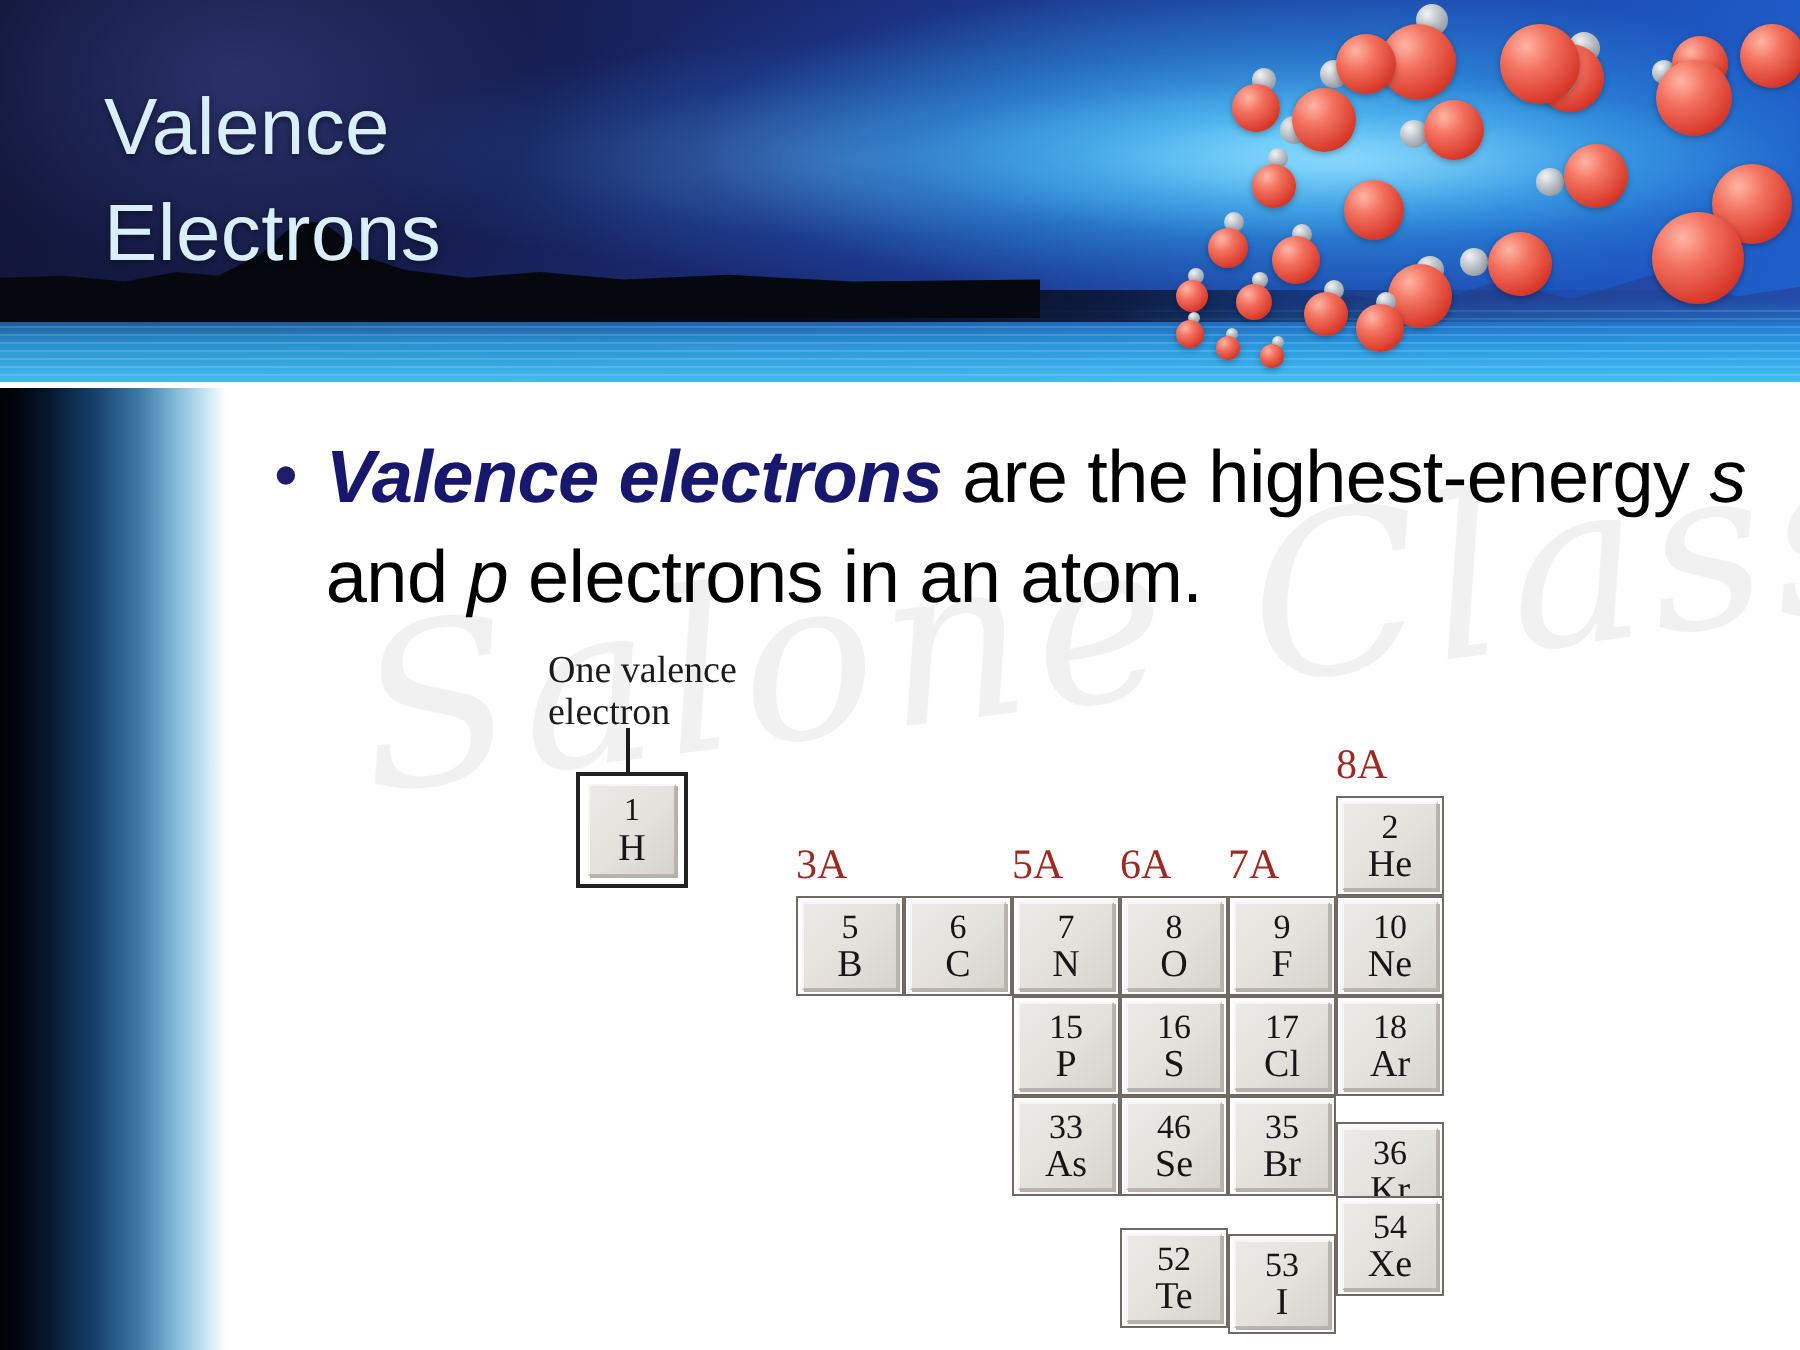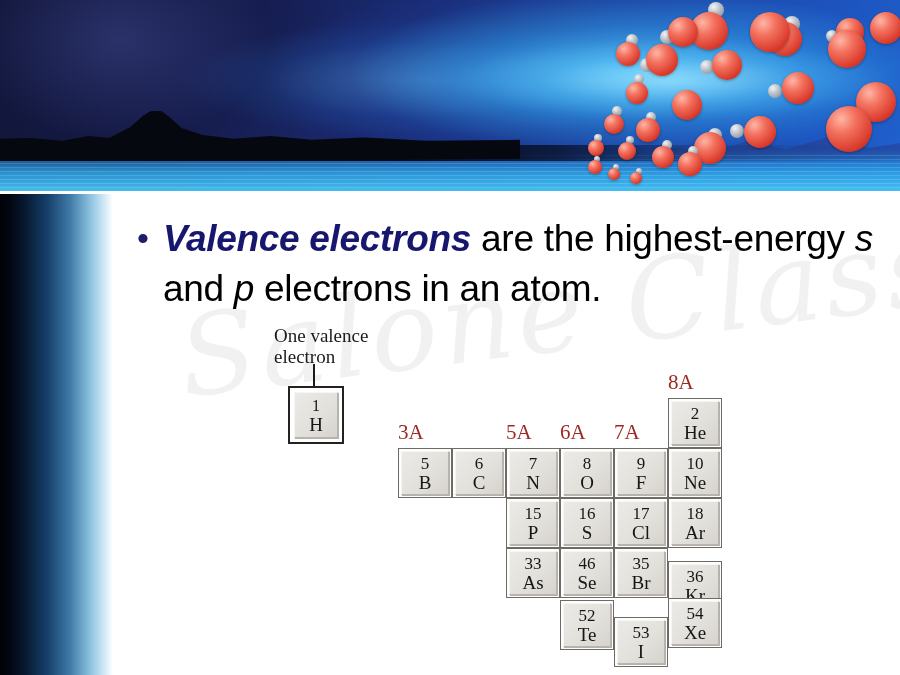--- a/index.html
+++ b/index.html
@@ -334,20 +334,22 @@
         </div>
         <div class="mol">
           <div class="h" style="left: 613px; top: 164px; width: 6px; height: 6px;"></div>
           <div class="o" style="left: 608px; top: 168px; width: 12px; height: 12px;"></div>
         </div>
         <div class="mol">
           <div class="h" style="left: 636px; top: 168px; width: 6px; height: 6px;"></div>
           <div class="o" style="left: 630px; top: 172px; width: 12px; height: 12px;"></div>
         </div>
       </div>
+    <h1 id="slide-title">Valence
+Electrons</h1>
   </div>
 
   <div id="side-strip"></div>
 
   <div id="watermark">Salone Classes</div>
 
   <div id="body-text">
     <div class="bullet-row">
       <span class="bullet-dot">•</span>
       <span class="bullet-body"><span class="term">Valence electrons</span><span> are the highest-energy </span><span class="orb">s</span><span> and </span><span class="orb">p</span><span> electrons in an atom.</span></span>
@@ -461,21 +463,21 @@
             <span class="num">35</span>
             <span class="sym">Br</span>
           </div>
         </div>
         <div class="cell" style="left: 668px; top: 548px; margin-top: 13px;">
           <div class="tile">
             <span class="num">36</span>
             <span class="sym">Kr</span>
           </div>
         </div>
-        <div class="cell" style="left: 560px; top: 600px;">
+        <div class="cell" style="left: 560px; top: 614px;">
           <div class="tile">
             <span class="num">52</span>
             <span class="sym">Te</span>
           </div>
         </div>
         <div class="cell" style="left: 614px; top: 617px;">
           <div class="tile">
             <span class="num">53</span>
             <span class="sym">I</span>
           </div>

